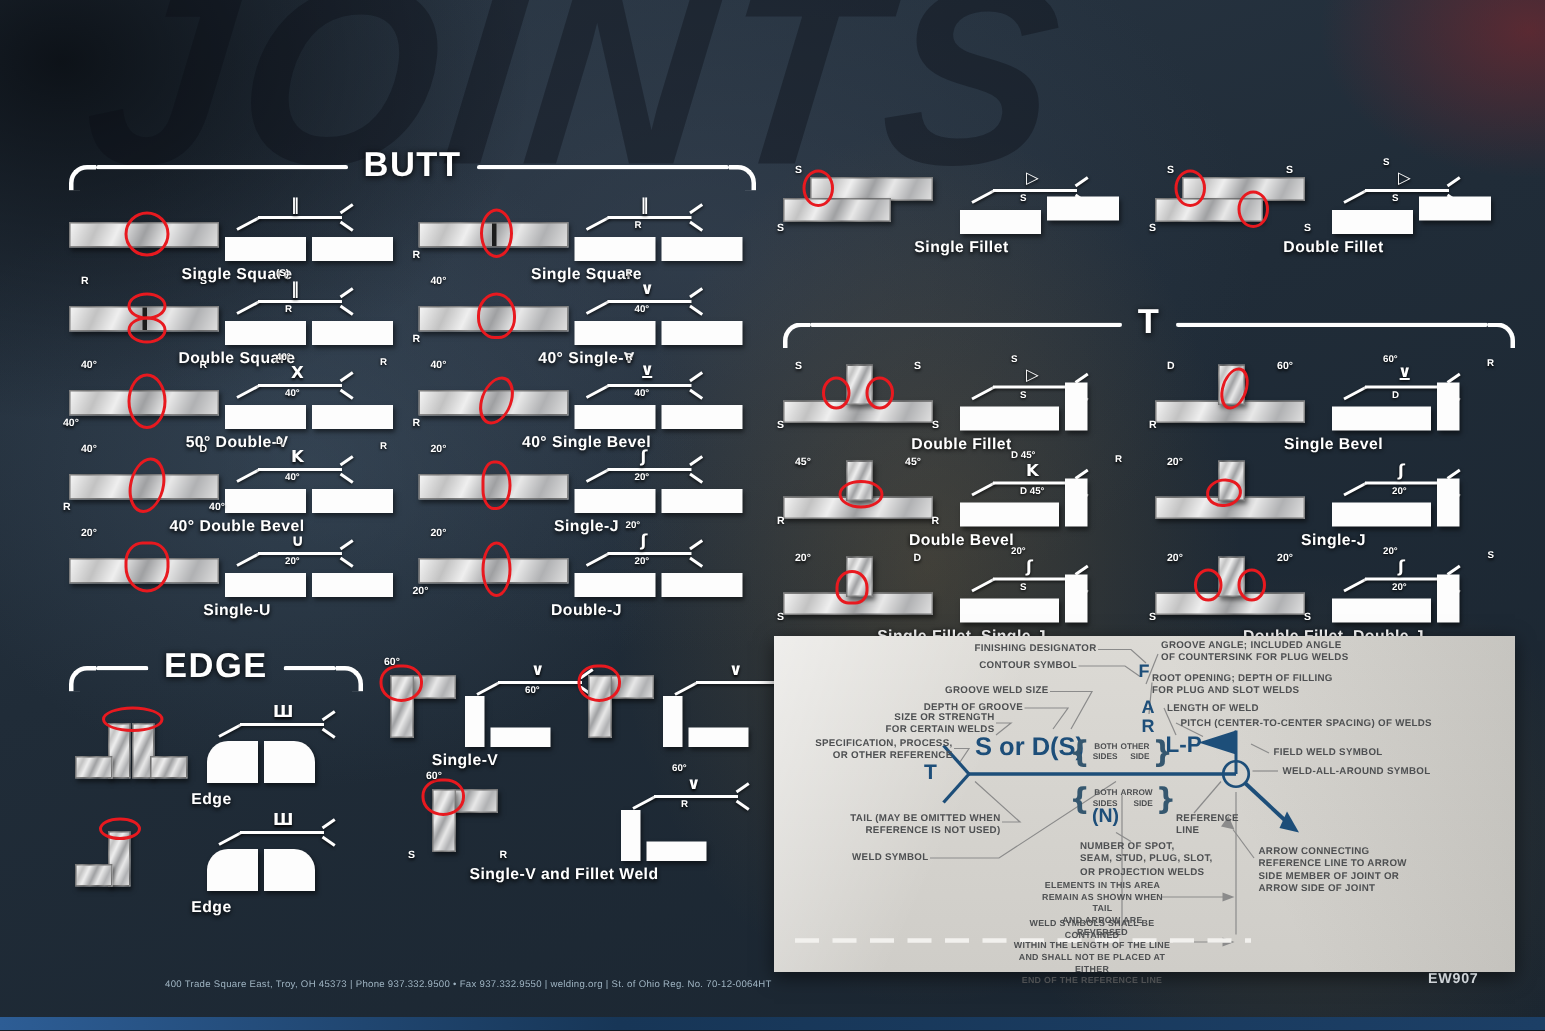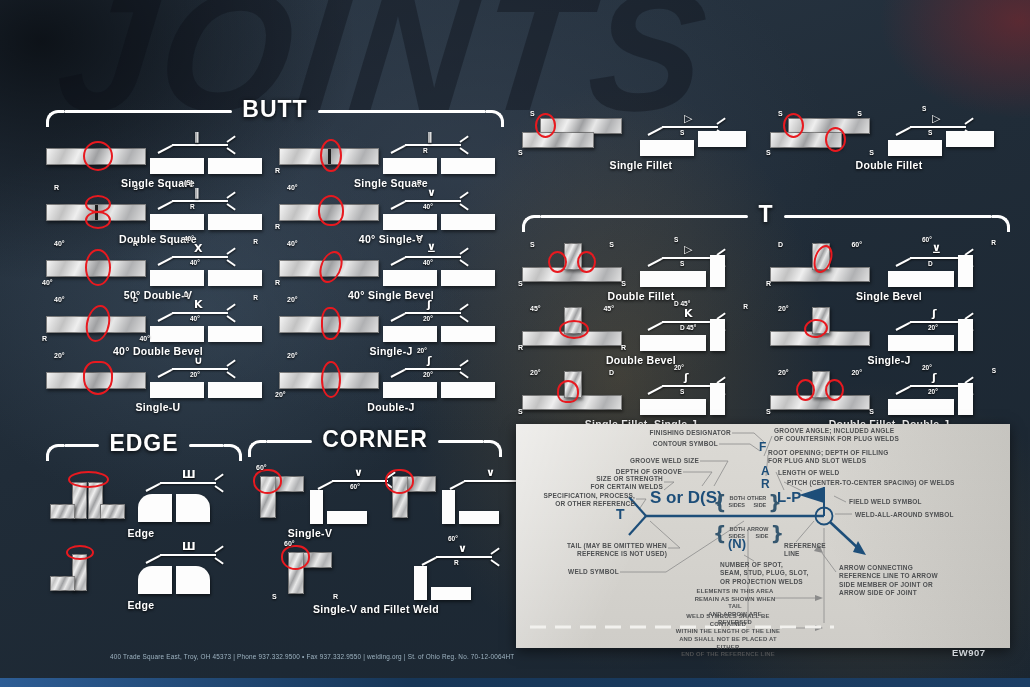--- a/index.html
+++ b/index.html
@@ -677,27 +677,20 @@
               <i class="wb"></i>
               <i class="wb wb2"></i>
             </div>
           </div>
           <div class="jlabel">Edge</div>
         </div>
       </div>
   </section>
 
   <section class="sec" id="sec-corner">
-    <div class="sec-head">
-      <i class="cl"></i>
-        <i class="ln"></i>
-      <span class="sec-label">CORNER</span>
-      <i class="ln"></i>
-        <i class="cr"></i>
-    </div>
     <div class="grid corner-grid">
         <div class="entry corner-e">
           <div class="joint">
             <i class="mbar c-h"></i>
             <i class="mbar c-v"></i>
             <i class="red re-corner"></i>
             <span class="jmk jm0">60°</span>
           </div>
           <div class="symb">
             <div class="sdraw">

